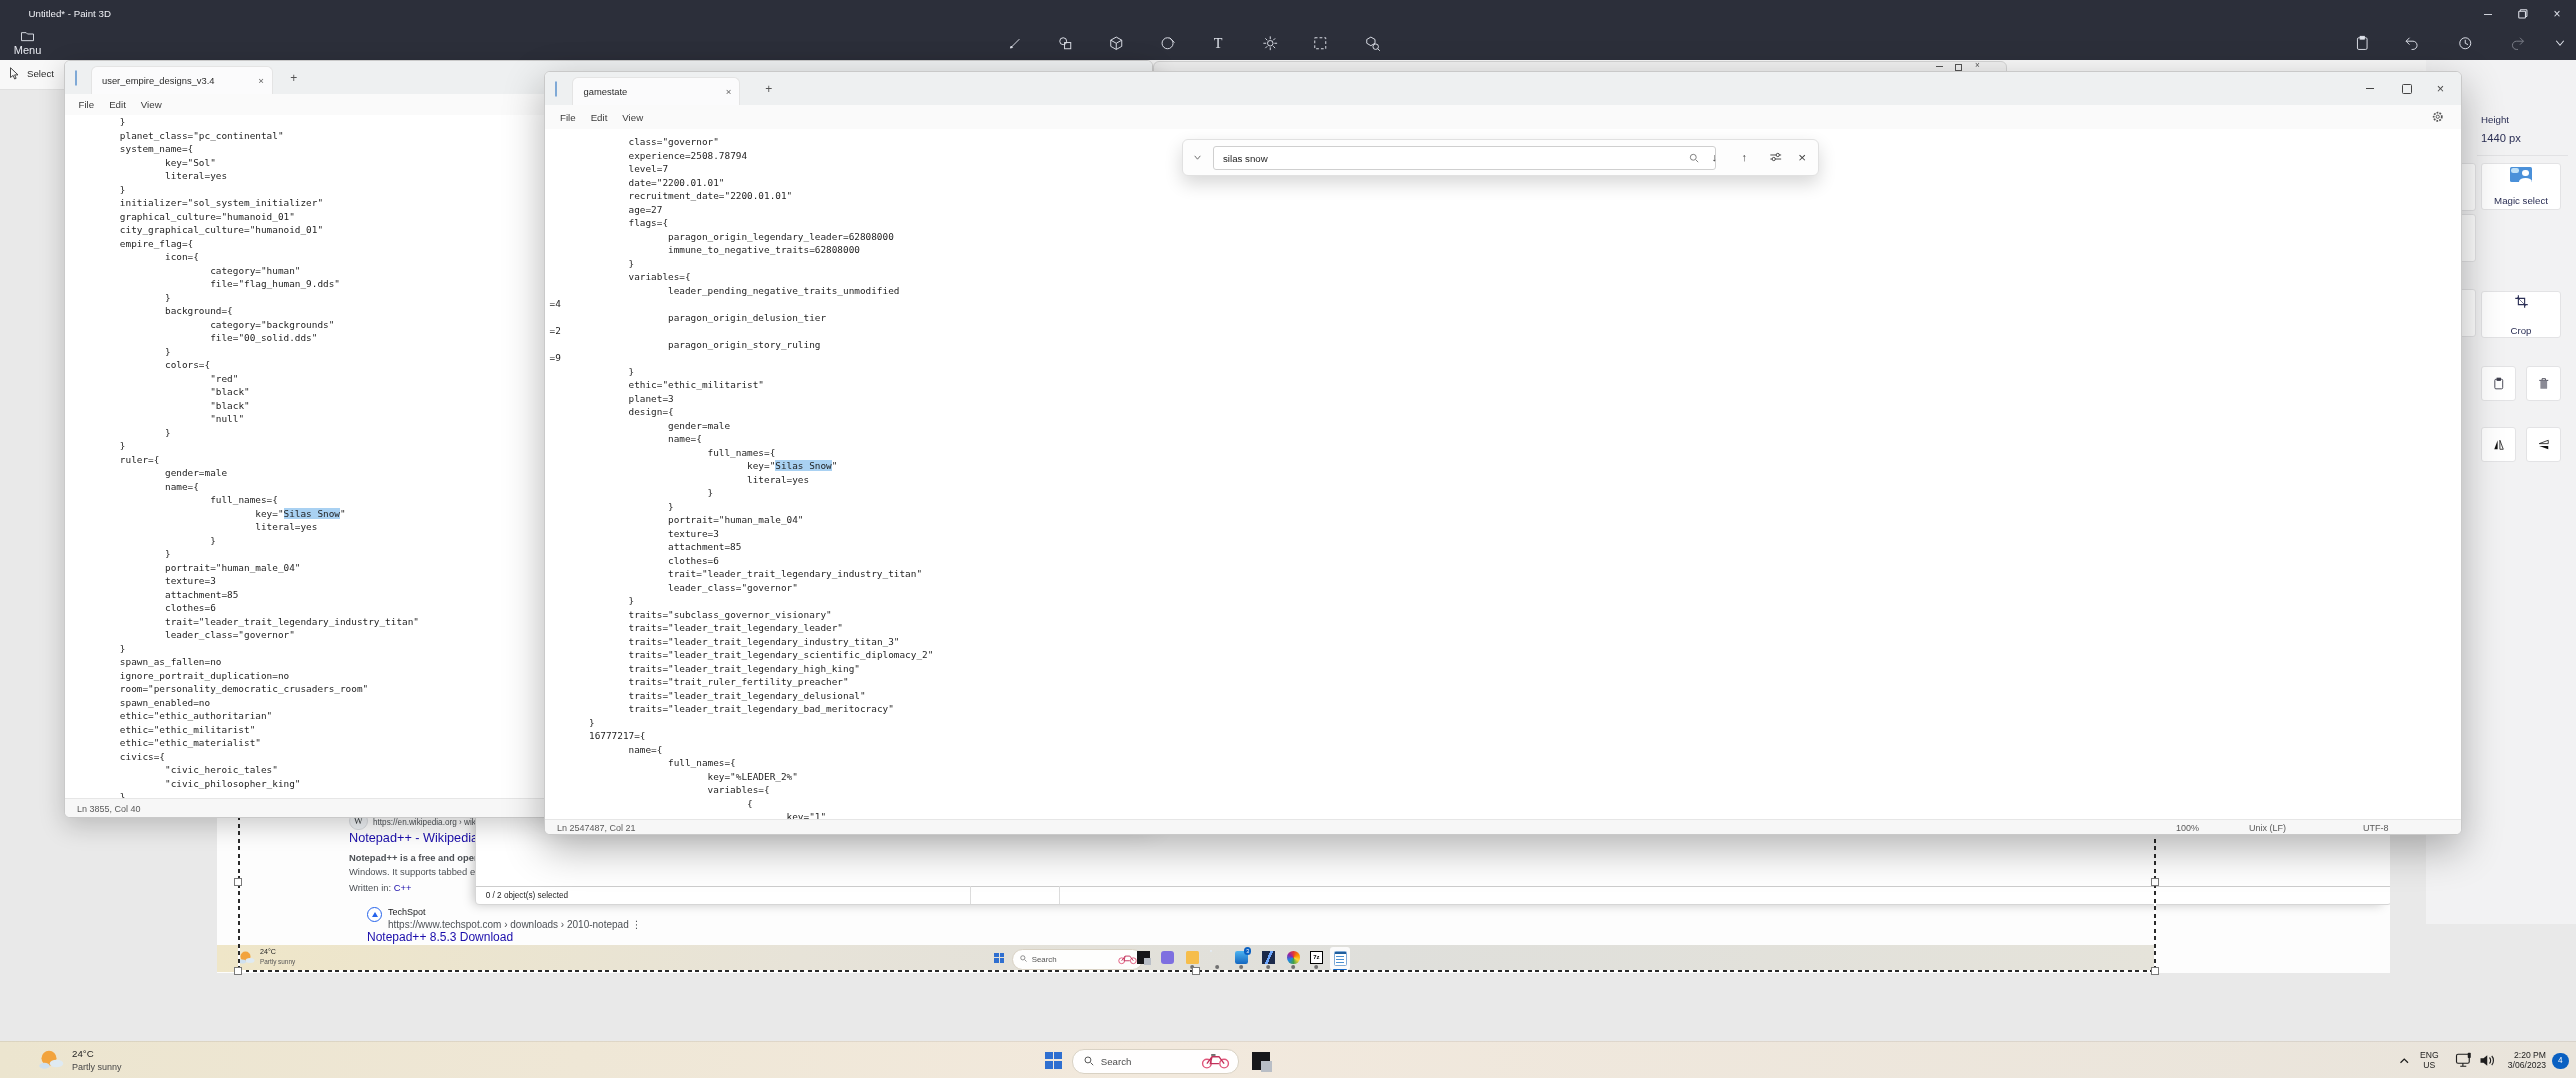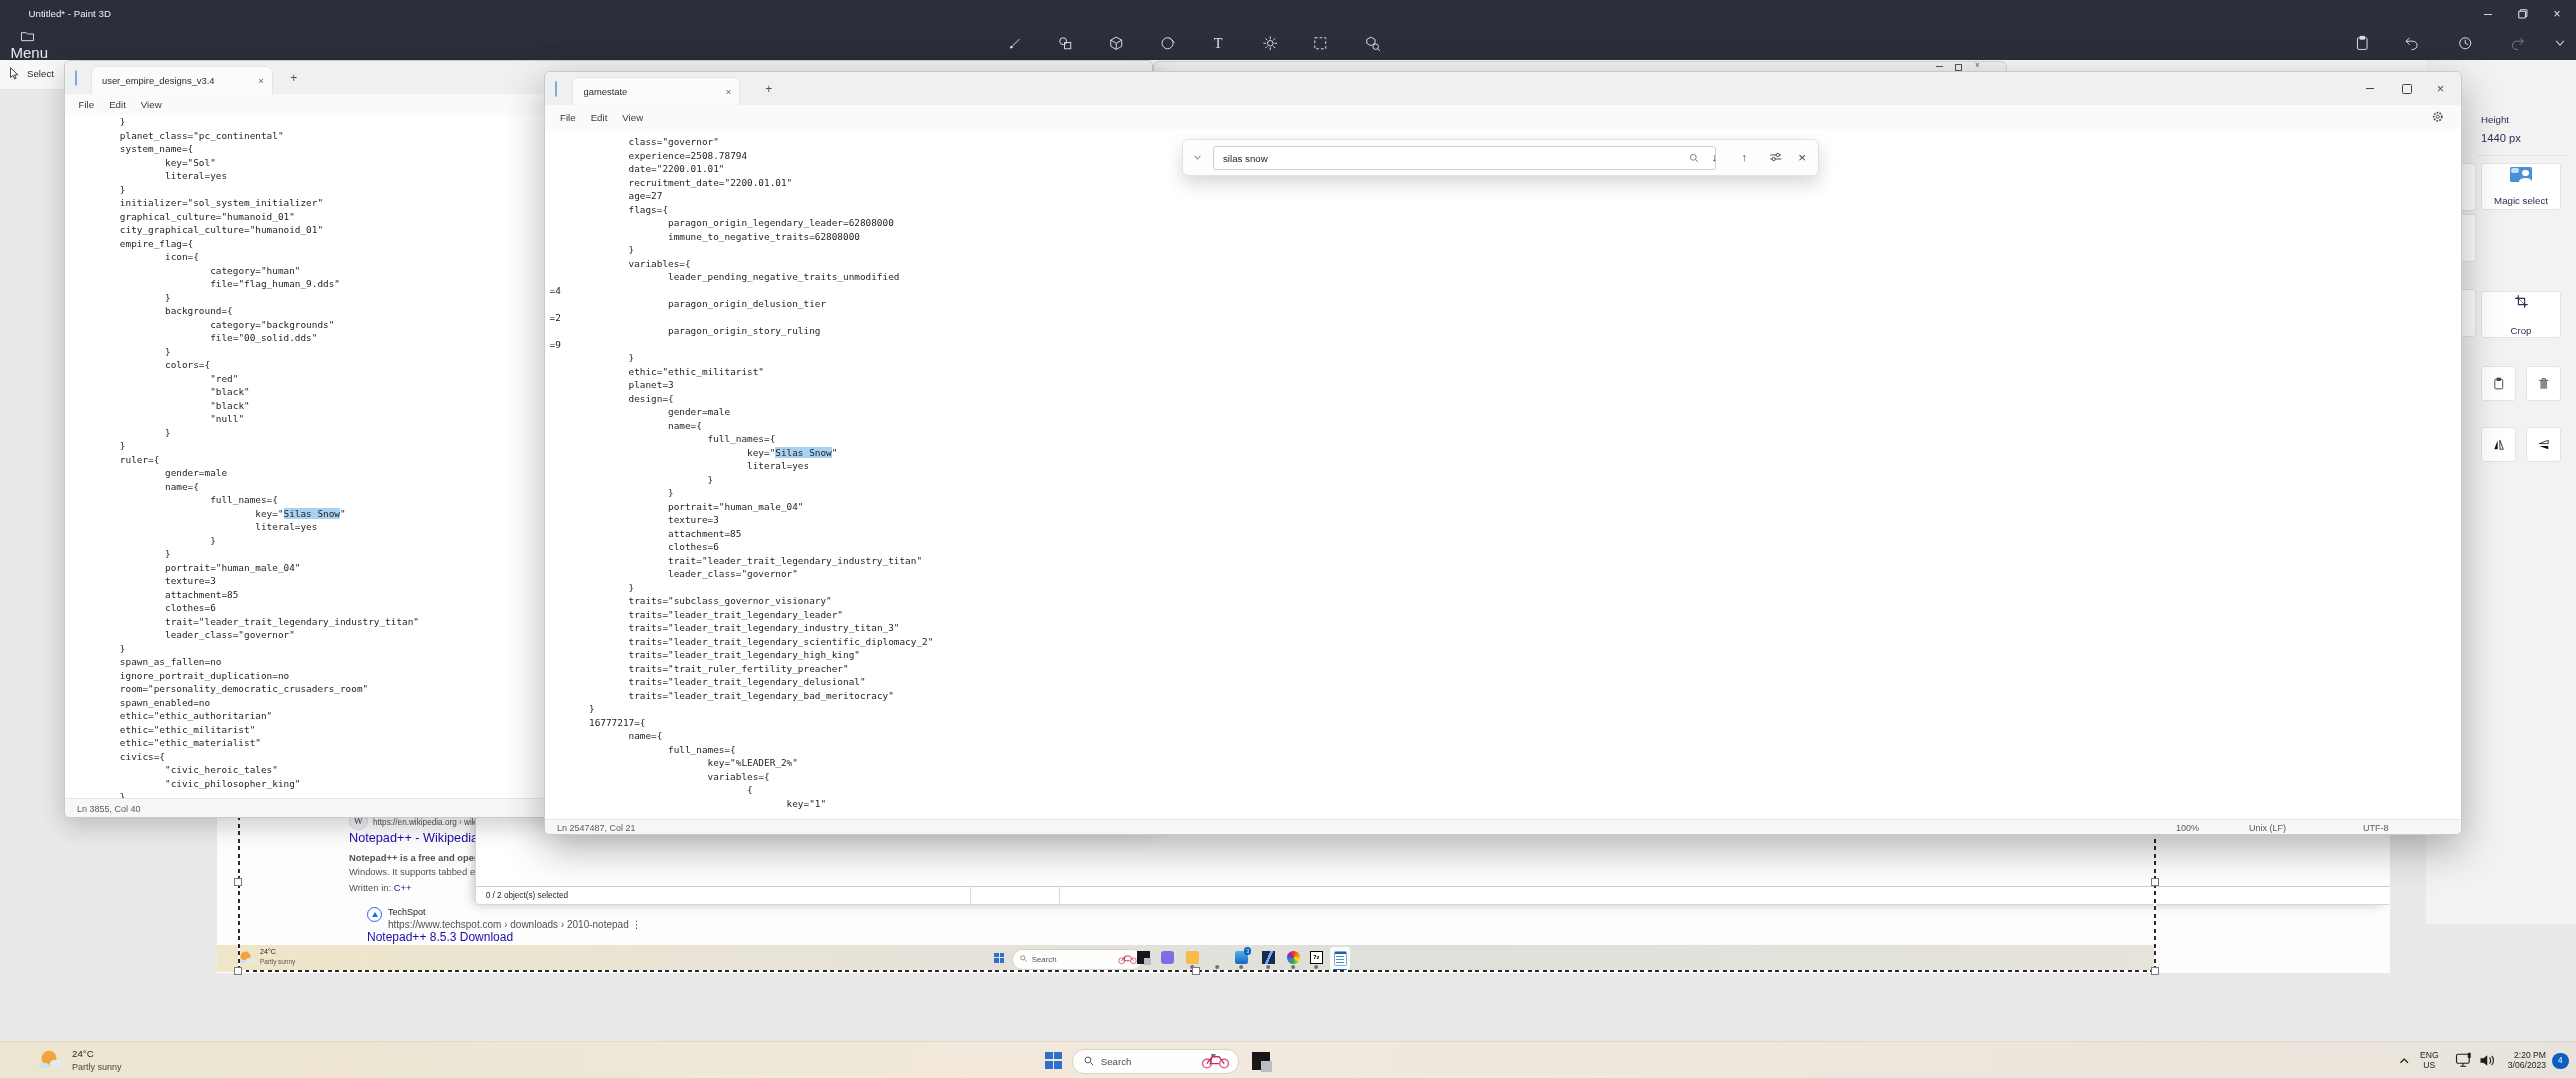--- a/index.html
+++ b/index.html
@@ -78,21 +78,21 @@
     <div class="abs p3d-icon" style="left:2540px;top:0;width:34px;height:28.5px;font-size:12px;">×</div>
   </div>
 
   <div class="abs p3d-bar" style="left:0;top:28.5px;width:2576px;height:31px;">
     <div class="abs" style="left:10.5px;top:1.5px;width:34px;text-align:center;">
       <span class="p3d-icon">
           <svg width="15" height="12" viewBox="0 0 22 18">
             <path d="M2 4h7l2 2h9v10H2z"></path>
           </svg>
         </span>
-      <div style="font-size:15px;color:#e7e9ef;margin-top:-1.5px;">Menu</div>
+      <div style="font-size:11px;color:#e7e9ef;margin-top:-1.5px;">Menu</div>
     </div>
 
     <div class="abs p3d-icon" style="left:1006px;top:6px;width:18px;height:18px;">
         <svg width="16.5" height="16.5" viewBox="0 0 24 24">
           <path d="M6 18 L18 6"></path>
           <path d="M5 19l3-1-2-2z" fill="#dfe2ea"></path>
         </svg>
       </div>
     <div class="abs p3d-icon" style="left:1056px;top:6px;width:18px;height:18px;">
         <svg width="16.5" height="16.5" viewBox="0 0 24 24">
@@ -415,20 +415,21 @@
       <span class="abs" style="left:1886px;top:4.5px;">
         <svg width="13.5" height="13.5" viewBox="0 0 20 20">
             <circle cx="10" cy="10" r="6" fill="none" stroke="#555" stroke-width="2.6" stroke-dasharray="2.6 1.7"></circle>
             <circle cx="10" cy="10" r="2.4" fill="none" stroke="#555" stroke-width="1.4"></circle>
           </svg>
       </span>
     </div>
     <div class="abs codearea code-game" style="left:0;top:57px;width:100%;height:690px;overflow:hidden;padding:6px 0 0 4.5px;box-sizing:border-box;">
         <div class="cl">		class="governor"</div>
         <div class="cl">		experience=2508.78794</div>
+        <div class="cl">		level=7</div>
         <div class="cl">		date="2200.01.01"</div>
         <div class="cl">		recruitment_date="2200.01.01"</div>
         <div class="cl">		age=27</div>
         <div class="cl">		flags={</div>
         <div class="cl">			paragon_origin_legendary_leader=62808000</div>
         <div class="cl">			immune_to_negative_traits=62808000</div>
         <div class="cl">		}</div>
         <div class="cl">		variables={</div>
         <div class="cl">			leader_pending_negative_traits_unmodified</div>
         <div class="cl">=4</div>

